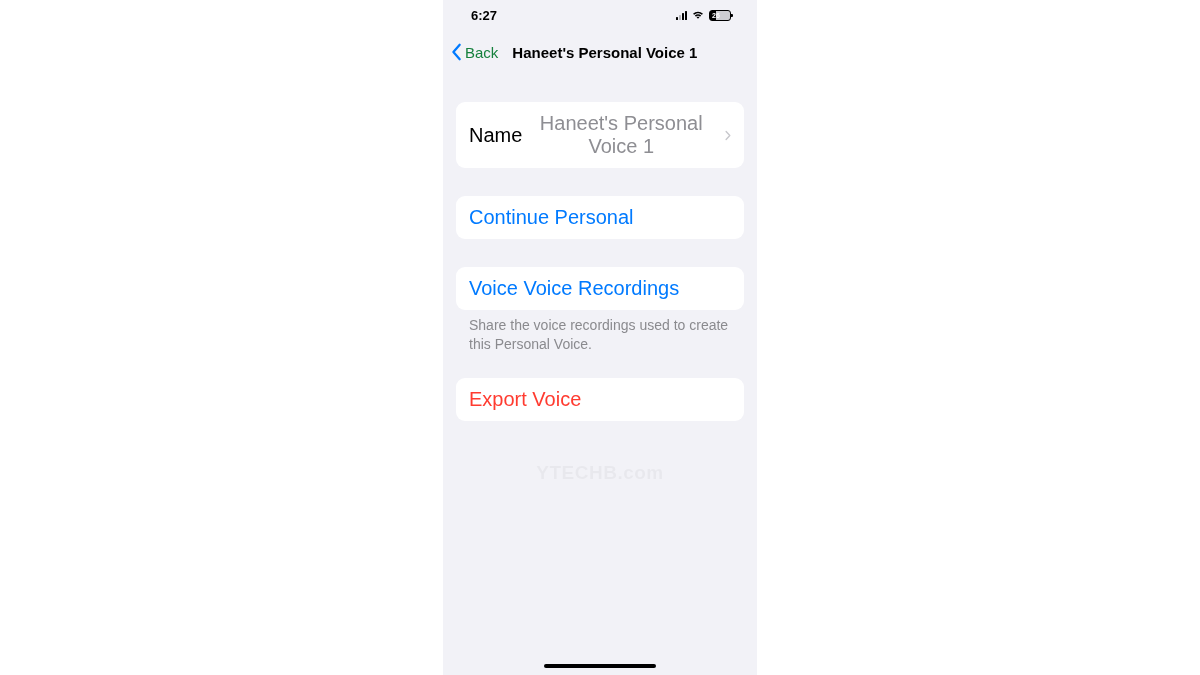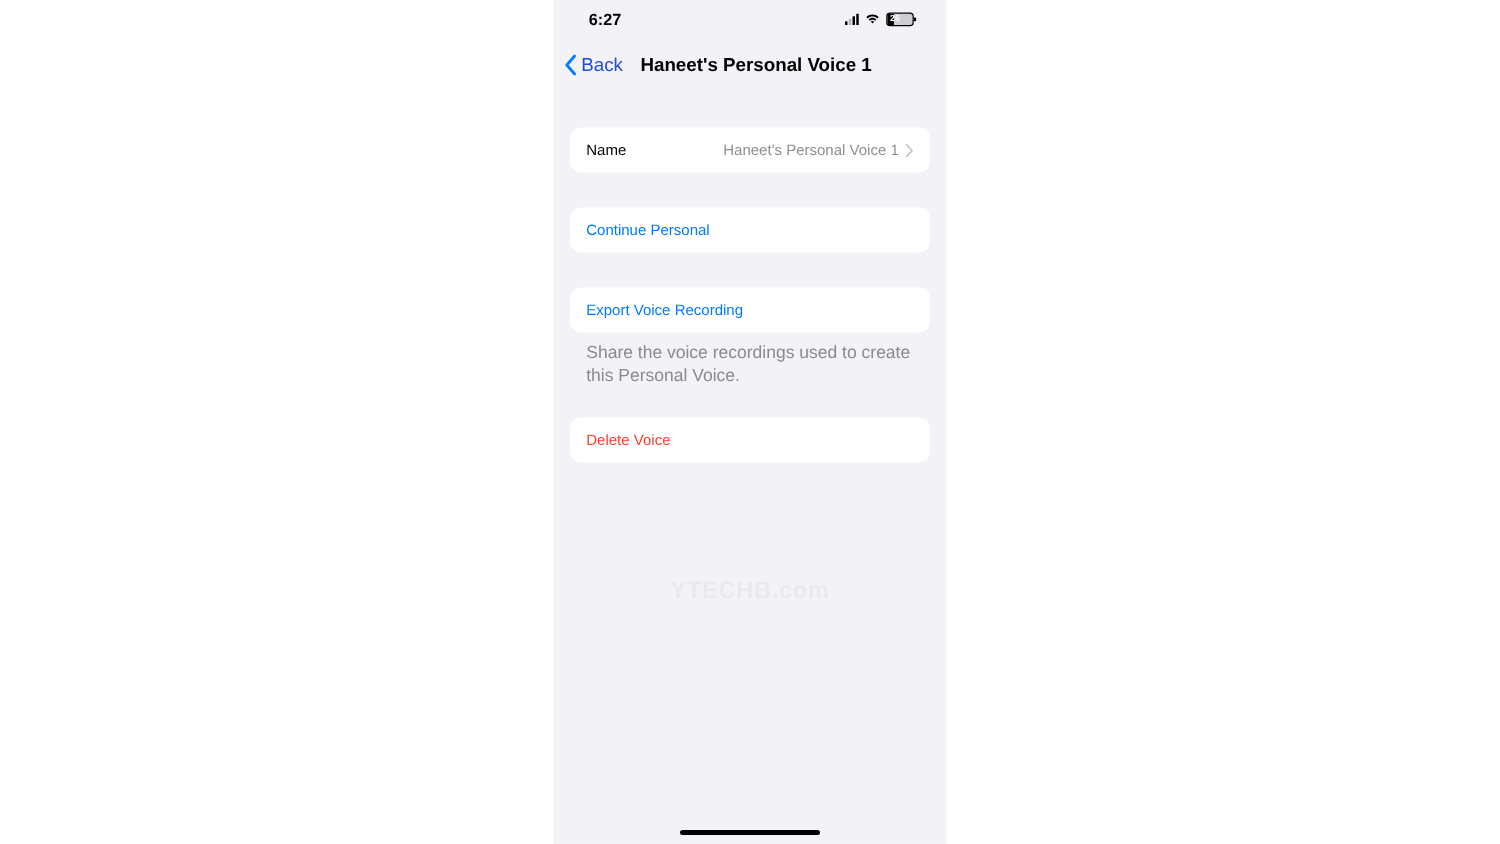--- a/index.html
+++ b/index.html
@@ -83,21 +83,21 @@
     .nav-bar {
       height: 44px;
       display: flex;
       align-items: center;
       padding: 0 8px;
       position: relative;
     }
     .back-button {
       display: flex;
       align-items: center;
-      color: #1d4ed8;
+      color: #15803d;
       font-size: 15px;
       cursor: pointer;
     }
     .chevron-left {
       width: 12px;
       height: 18px;
       margin-right: 2px;
     }
     .nav-title {
       font-size: 15px;
@@ -114,21 +114,21 @@
     .section.tight {
       margin-top: 24px;
     }
     .cell {
       background: #fff;
       border-radius: 9px;
       padding: 10px 13px;
       display: flex;
       align-items: center;
       justify-content: space-between;
-      font-size: 12px;
+      font-size: 20px;
       min-height: 36px;
       cursor: pointer;
       text-align: center;
     }
     .cell-label {
       color: #000;
     }
     .cell-value {
       color: #8e8e93;
       display: flex;
@@ -221,28 +221,28 @@
     </div>
 
     <div class="section">
       <div class="cell">
         <span class="cell-link">Continue Personal</span>
       </div>
     </div>
 
     <div class="section">
       <div class="cell">
-        <span class="cell-link">Export Voice Recording</span>
+        <span class="cell-link">Voice Voice Recordings</span>
       </div>
       <div class="footer-text">Share the voice recordings used to create this Personal Voice.</div>
     </div>
 
     <div class="section tight">
       <div class="cell">
-        <span class="cell-destructive">Delete Voice</span>
+        <span class="cell-destructive">Export Voice</span>
       </div>
     </div>
 
   </div>
 
   <div class="watermark">YTECHB.com</div>
 
   <div class="home-indicator"></div>
 
 </div>

